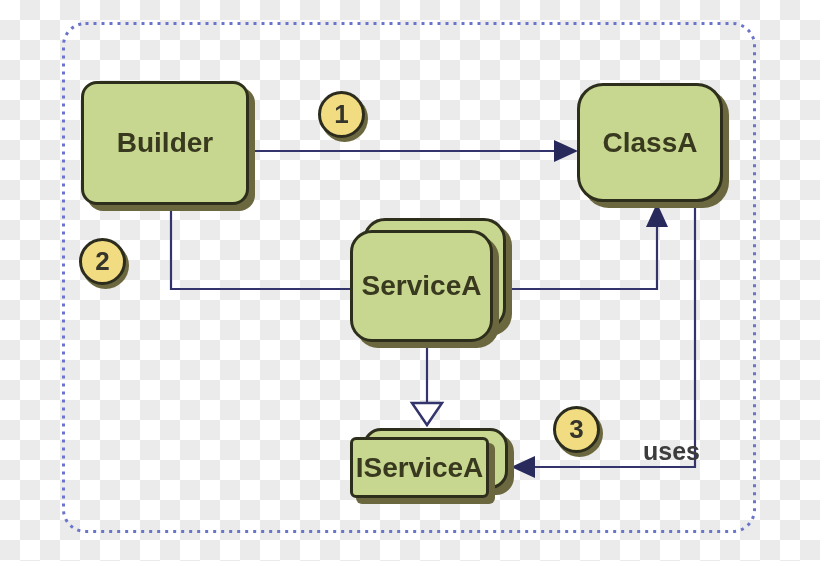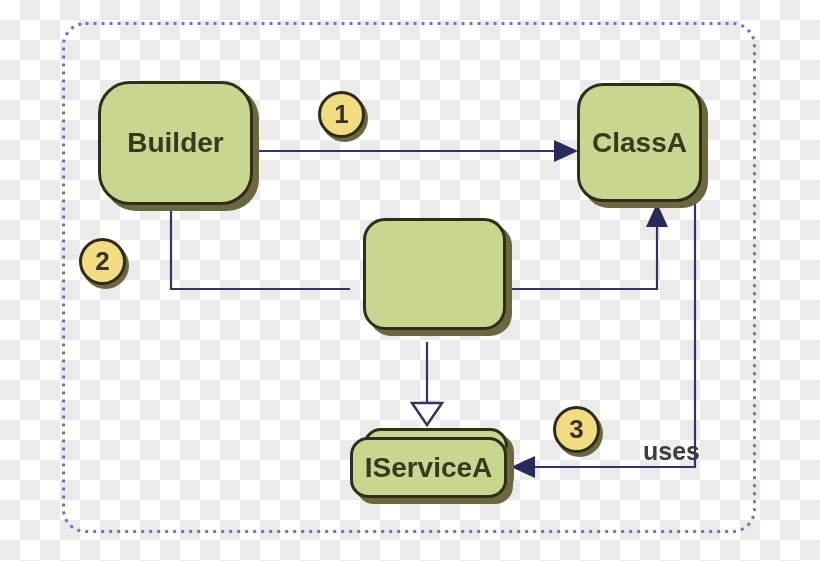--- a/index.html
+++ b/index.html
@@ -64,32 +64,35 @@
     <path d="M490 289 H657 V227" fill="none" stroke="#32346b" stroke-width="2.2"></path>
     <polygon points="657,203 646,227 668,227" fill="#282a5c"></polygon>
 
     <path d="M427 342 V402" fill="none" stroke="#32346b" stroke-width="2.2"></path>
     <polygon points="427,425 412,403 442,403" fill="#ffffff" stroke="#32346b" stroke-width="2.5"></polygon>
 
     <path d="M695 202 V467 H535" fill="none" stroke="#32346b" stroke-width="2.2"></path>
     <polygon points="511,467 535,456 535,478" fill="#282a5c"></polygon>
   </svg>
 
-  <div class="node" style="left:98px; top:81px; width:155px; height:124px; border-radius:32px;">
+  <div class="node" style="left:81px; top:81px; width:168px; height:124px; border-radius:16px;">
     <span>Builder</span>
   </div>
 
-  <div class="node" style="left:577px; top:83px; width:125px; height:119px; border-radius:26px;">
+  <div class="node" style="left:577px; top:83px; width:146px; height:119px; border-radius:26px;">
     <span>ClassA</span>
   </div>
 
   <div class="node back-layer" style="left:363px; top:218px; width:143px; height:112px; border-radius:22px;"></div>
+  <div class="node" style="left:350px; top:230px; width:143px; height:112px; border-radius:22px;">
+    <span>ServiceA</span>
+  </div>
 
   <div class="node back-layer" style="left:363px; top:428px; width:145px; height:61px; border-radius:18px;"></div>
-  <div class="node" style="left:350px; top:437px; width:157px; height:61px; border-radius:18px;">
+  <div class="node" style="left:350px; top:437px; width:139px; height:61px; border-radius:6px;">
     <span>IServiceA</span>
   </div>
 
   <div class="badge" style="left:318px; top:91px;">
     <span>1</span>
   </div>
   <div class="badge" style="left:79px; top:238px;">
     <span>2</span>
   </div>
   <div class="badge" style="left:553px; top:406px;">

